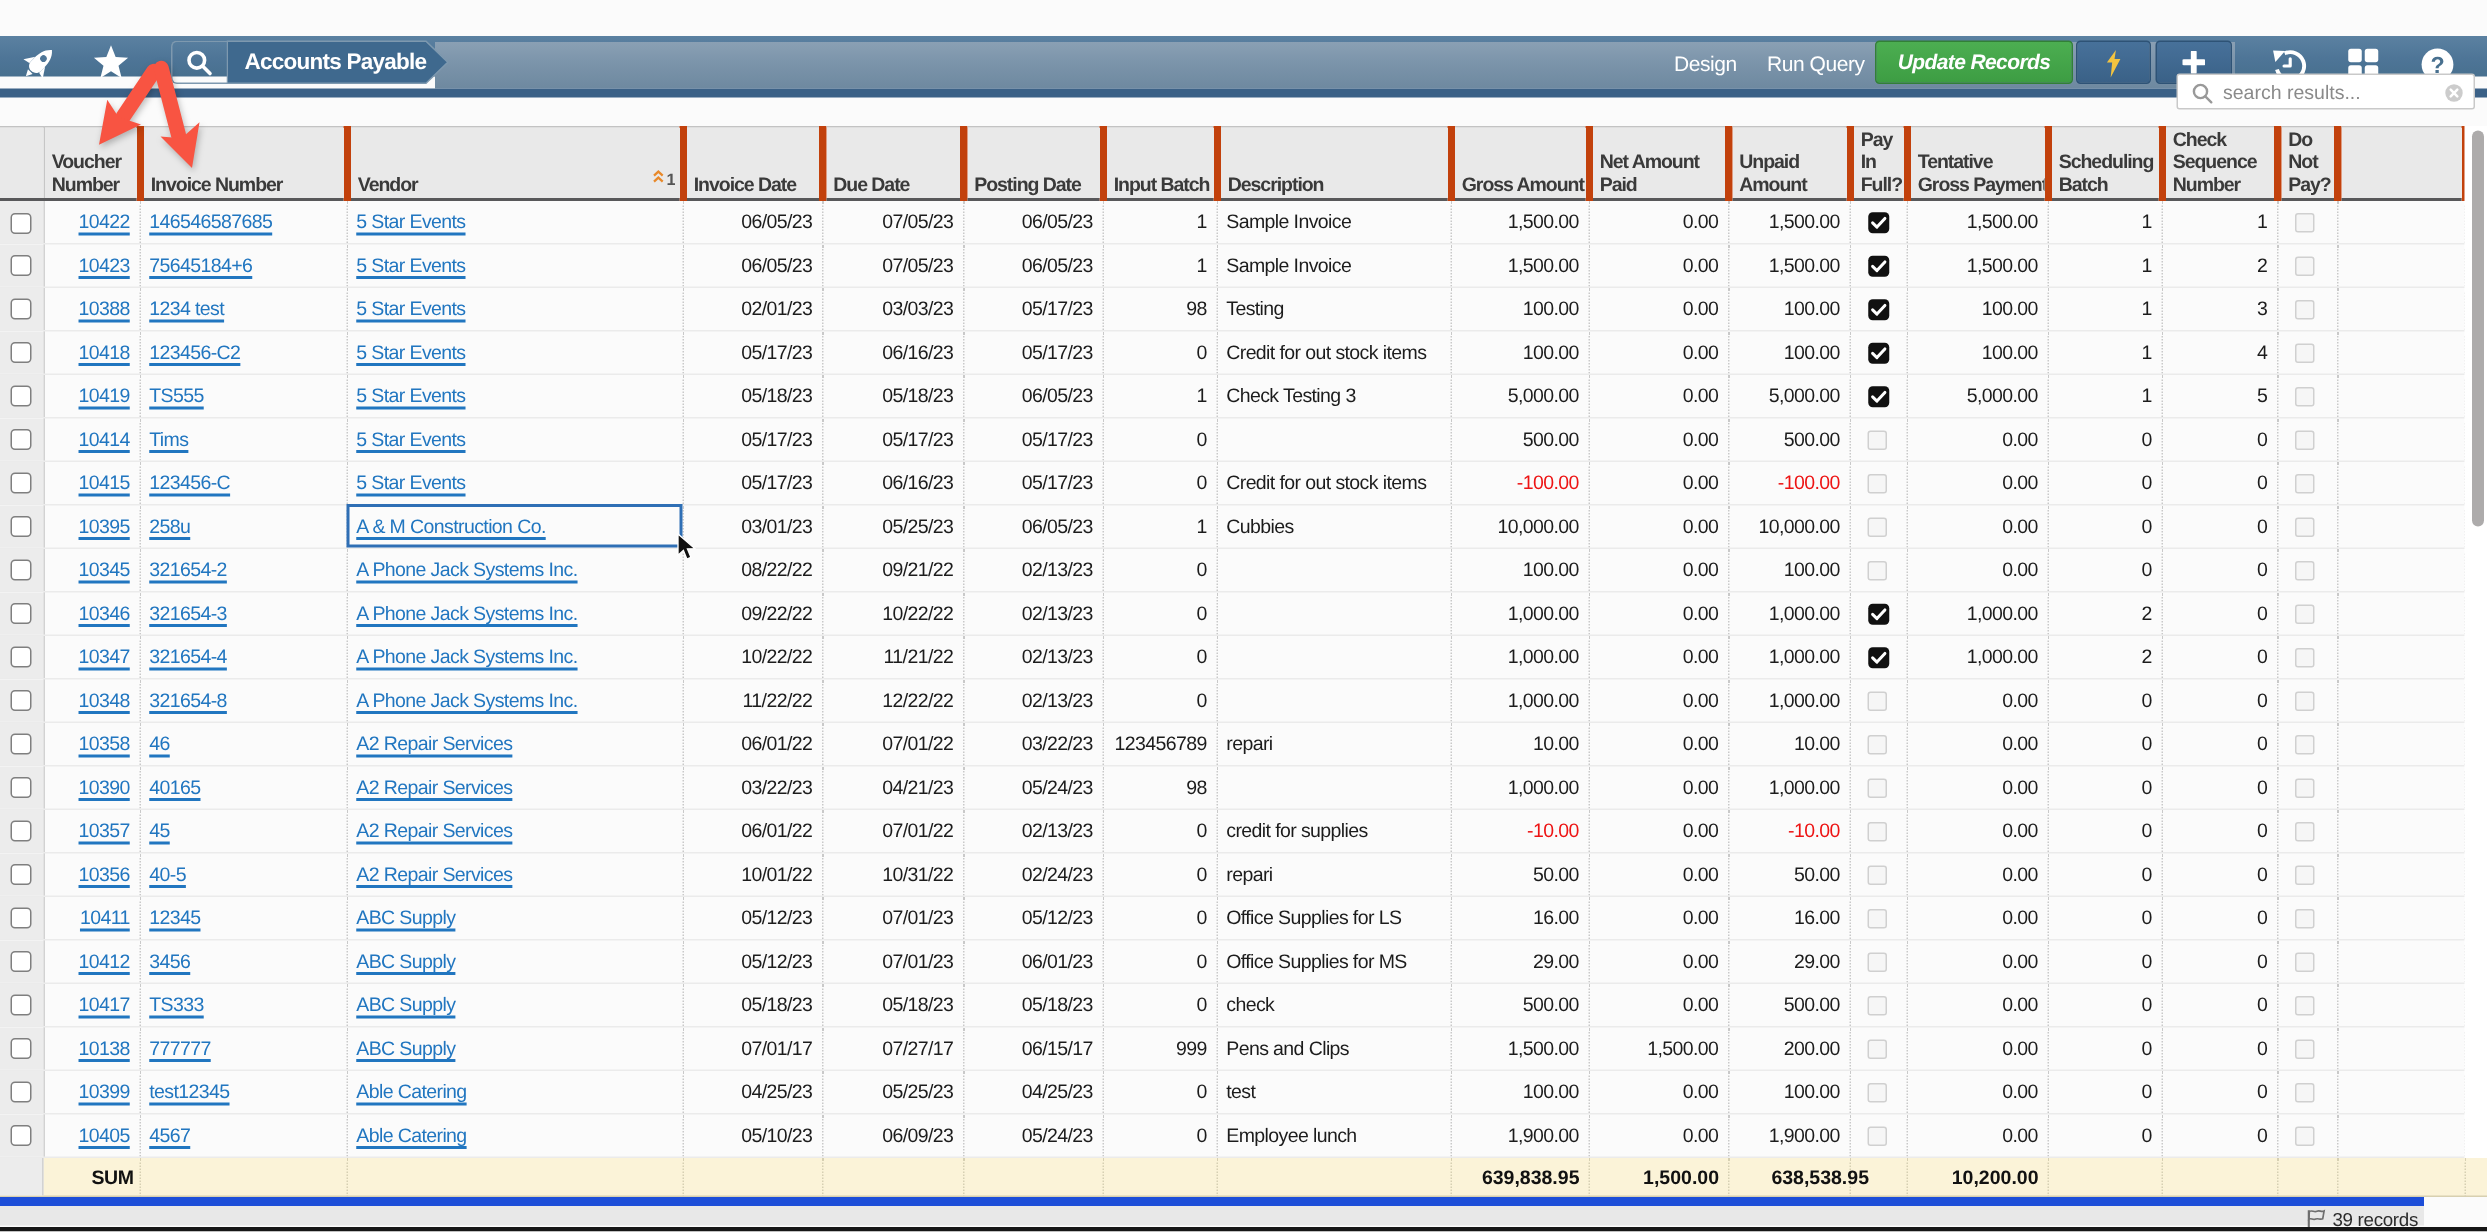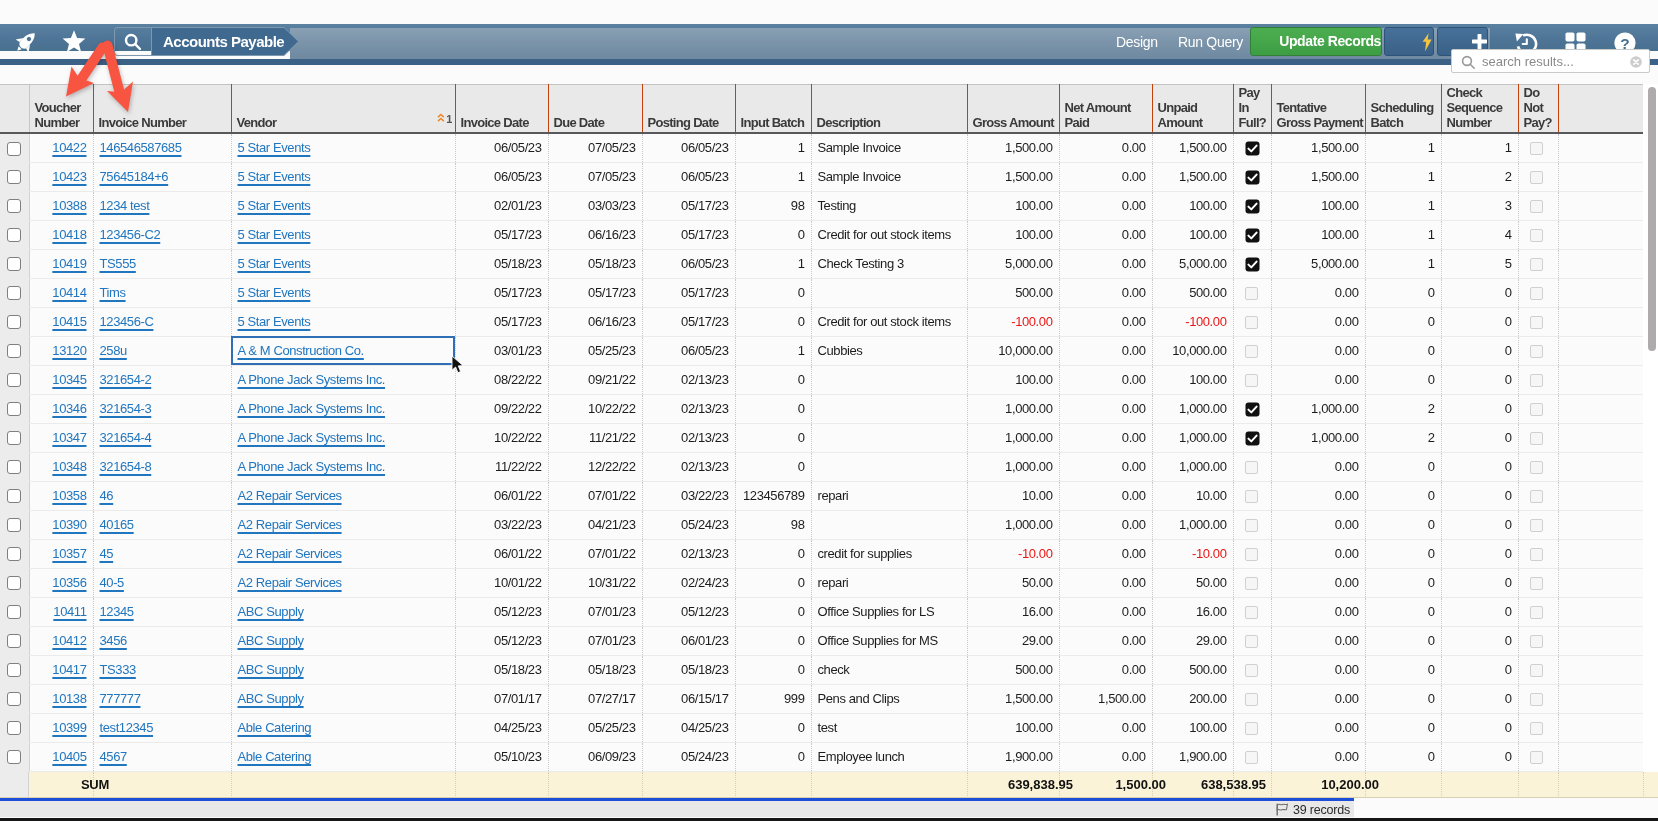--- a/index.html
+++ b/index.html
@@ -10,35 +10,35 @@
   background:linear-gradient(180deg,#5b81a1 0,#4e7597 55%,#48708f 100%);
   border-bottom:0;margin-top:24px; }
 .topbar .band { position:absolute; left:0; top:35px; width:100%; height:6px; background:#3b6187; }
 .strip { position:absolute; left:290px; top:4px; width:1200px; height:31px;
   background:linear-gradient(180deg,#8aa0b4 0,#7b94aa 45%,#6e89a0 100%); }
 .srch { position:absolute; left:114px; top:3px; width:38px; height:29px;
   border:1px solid #7e99af; border-right:none; border-radius:4px 0 0 4px; }
 .titlebar { position:absolute; left:304px; top:0; height:40px; line-height:37px; color:#fff;
   font-size:15px; font-weight:bold; letter-spacing:-0.4px; }
 .navlink { position:absolute; top:0; height:40px; line-height:37px; color:#fff; font-size:14px; letter-spacing:-0.3px; }
-.btn { position:absolute; top:3px; height:29px; border-radius:3px; text-align:right; }
+.btn { position:absolute; top:3px; height:29px; border-radius:3px; text-align:center;font-style:italic; }
 .btn.green { left:1250px; width:132px; background:linear-gradient(180deg,#4cae51 0,#3d9d43 100%);
   border:1px solid #328037; color:#fff; font-weight:bold; font-size:14px; letter-spacing:-0.4px; line-height:27px; }
 .btn.blue { background:linear-gradient(180deg,#47719a 0,#3a6187 100%); border:1px solid #2e5376; }
 .icon { position:absolute; top:0; }
 
 
 .sbox { position:absolute; left:1451px; top:49px; width:199px; height:24px; background:#fff;
   border:1px solid #c9c9c9; border-radius:2px; }
 .sbox .ph { position:absolute; left:30px; top:4px; font-size:13px; color:#8a8a8a; }
 
 
 .tbl { position:absolute; left:0; top:84px; border-collapse:collapse; table-layout:fixed; width:1643px;
   font-size:13px; color:#1c1c1c; }
-.tbl th { background:#e9e9e9; border-top:1px solid #c3c3c3; border-right:1px solid #c2410c;
+.tbl th { background:#e9e9e9; border-top:1px solid #c3c3c3; border-right:5px solid #c2410c;
   border-bottom:2px solid #58585a; vertical-align:bottom; text-align:left; font-size:13px;
   color:#3a3a3a; padding:0 4px 2px 5px; line-height:15px; height:47px; position:relative; letter-spacing:-0.7px; white-space:nowrap; overflow:hidden; }
 .tbl td { letter-spacing:-0.4px; height:29px; border-right:1px dotted #c9c9c9; border-bottom:1px solid #ebebeb;
   padding:0 6px; white-space:nowrap; overflow:hidden; }
 .tbl td.ck { background:#ececec; border-right:1px solid #d2d2d2; padding:0; text-align:center; }
 .tbl th.ck { border-right:1px solid #c6c6c6; }
 td.rt { text-align:right; }
 td.lt,td.vend { text-align:left; }
 td.neg { color:#ed1414; }
 td.cc,td.cc2 { text-align:left; padding-left:11px; }
@@ -48,27 +48,27 @@
   background:#fff; vertical-align:middle; box-sizing:border-box; }
 .cbu { display:inline-block; width:13px; height:13px; border:1px solid #d0d0d0; border-radius:2px;
   background:#f6f6f6; vertical-align:middle; }
 .cbk { display:inline-block; vertical-align:middle; }
 .cbk svg { display:block; }
 
 
 .sumrow { position:absolute; left:0; top:772px; width:1658px; height:26px; background:#fbf3d8;
   border-bottom:1px solid #d8d0b0; }
 .sumrow .cell { position:absolute; top:0; height:25px; line-height:25px; font-size:13px;
-  font-weight:bold; color:#111; text-align:right;margin-left:20px; }
+  font-weight:bold; color:#111; text-align:right; }
 .sumrow .ckc { position:absolute; left:0; top:0; width:29px; height:25px; background:#ececec;
   border-right:1px solid #d2d2d2; }
 
 
-.status { position:absolute; left:0; top:798px; width:1354px; height:19px; background:#e8e8e8;
-  border-top:3px solid #1d4ed8; }
+.status { position:absolute; left:0; top:798px; width:1616px; height:19px; background:#e8e8e8;
+  border-top:6px solid #1d4ed8; }
 .status .rec { position:absolute; right:4px; top:2px; font-size:12.5px; color:#2b2b2b; letter-spacing:-0.2px; }
 .blackstrip { position:absolute; left:0; top:817.5px; width:1658px; height:3.5px; background:#161616; }
 
 
 .sbtrack { position:absolute; left:1643px; top:84px; width:15px; height:688px; background:#fff; }
 .sbthumb { position:absolute; left:1648px; top:87px; width:8px; height:264px; background:#adabab; border-radius:4px; }
 
 .sorticon { position:absolute; right:3px; bottom:5px; }
 </style></head>
 <body>
@@ -347,21 +347,21 @@
 <td class="rt neg">-100.00</td>
 <td class="cc"><span class="cbu"></span></td>
 <td class="rt">0.00</td>
 <td class="rt">0</td>
 <td class="rt">0</td>
 <td class="cc2"><span class="cbu"></span></td>
 <td class="lt"></td>
 </tr>
 <tr>
 <td class="ck"><span class="rbx"></span></td>
-<td class="rt"><a>13120</a></td>
+<td class="rt"><a>10395</a></td>
 <td class="lt"><a>258u</a></td>
 <td class="vend sel"><a>A &amp; M Construction Co.</a></td>
 <td class="rt">03/01/23</td>
 <td class="rt">05/25/23</td>
 <td class="rt">06/05/23</td>
 <td class="rt">1</td>
 <td class="lt">Cubbies</td>
 <td class="rt">10,000.00</td>
 <td class="rt">0.00</td>
 <td class="rt">10,000.00</td>

